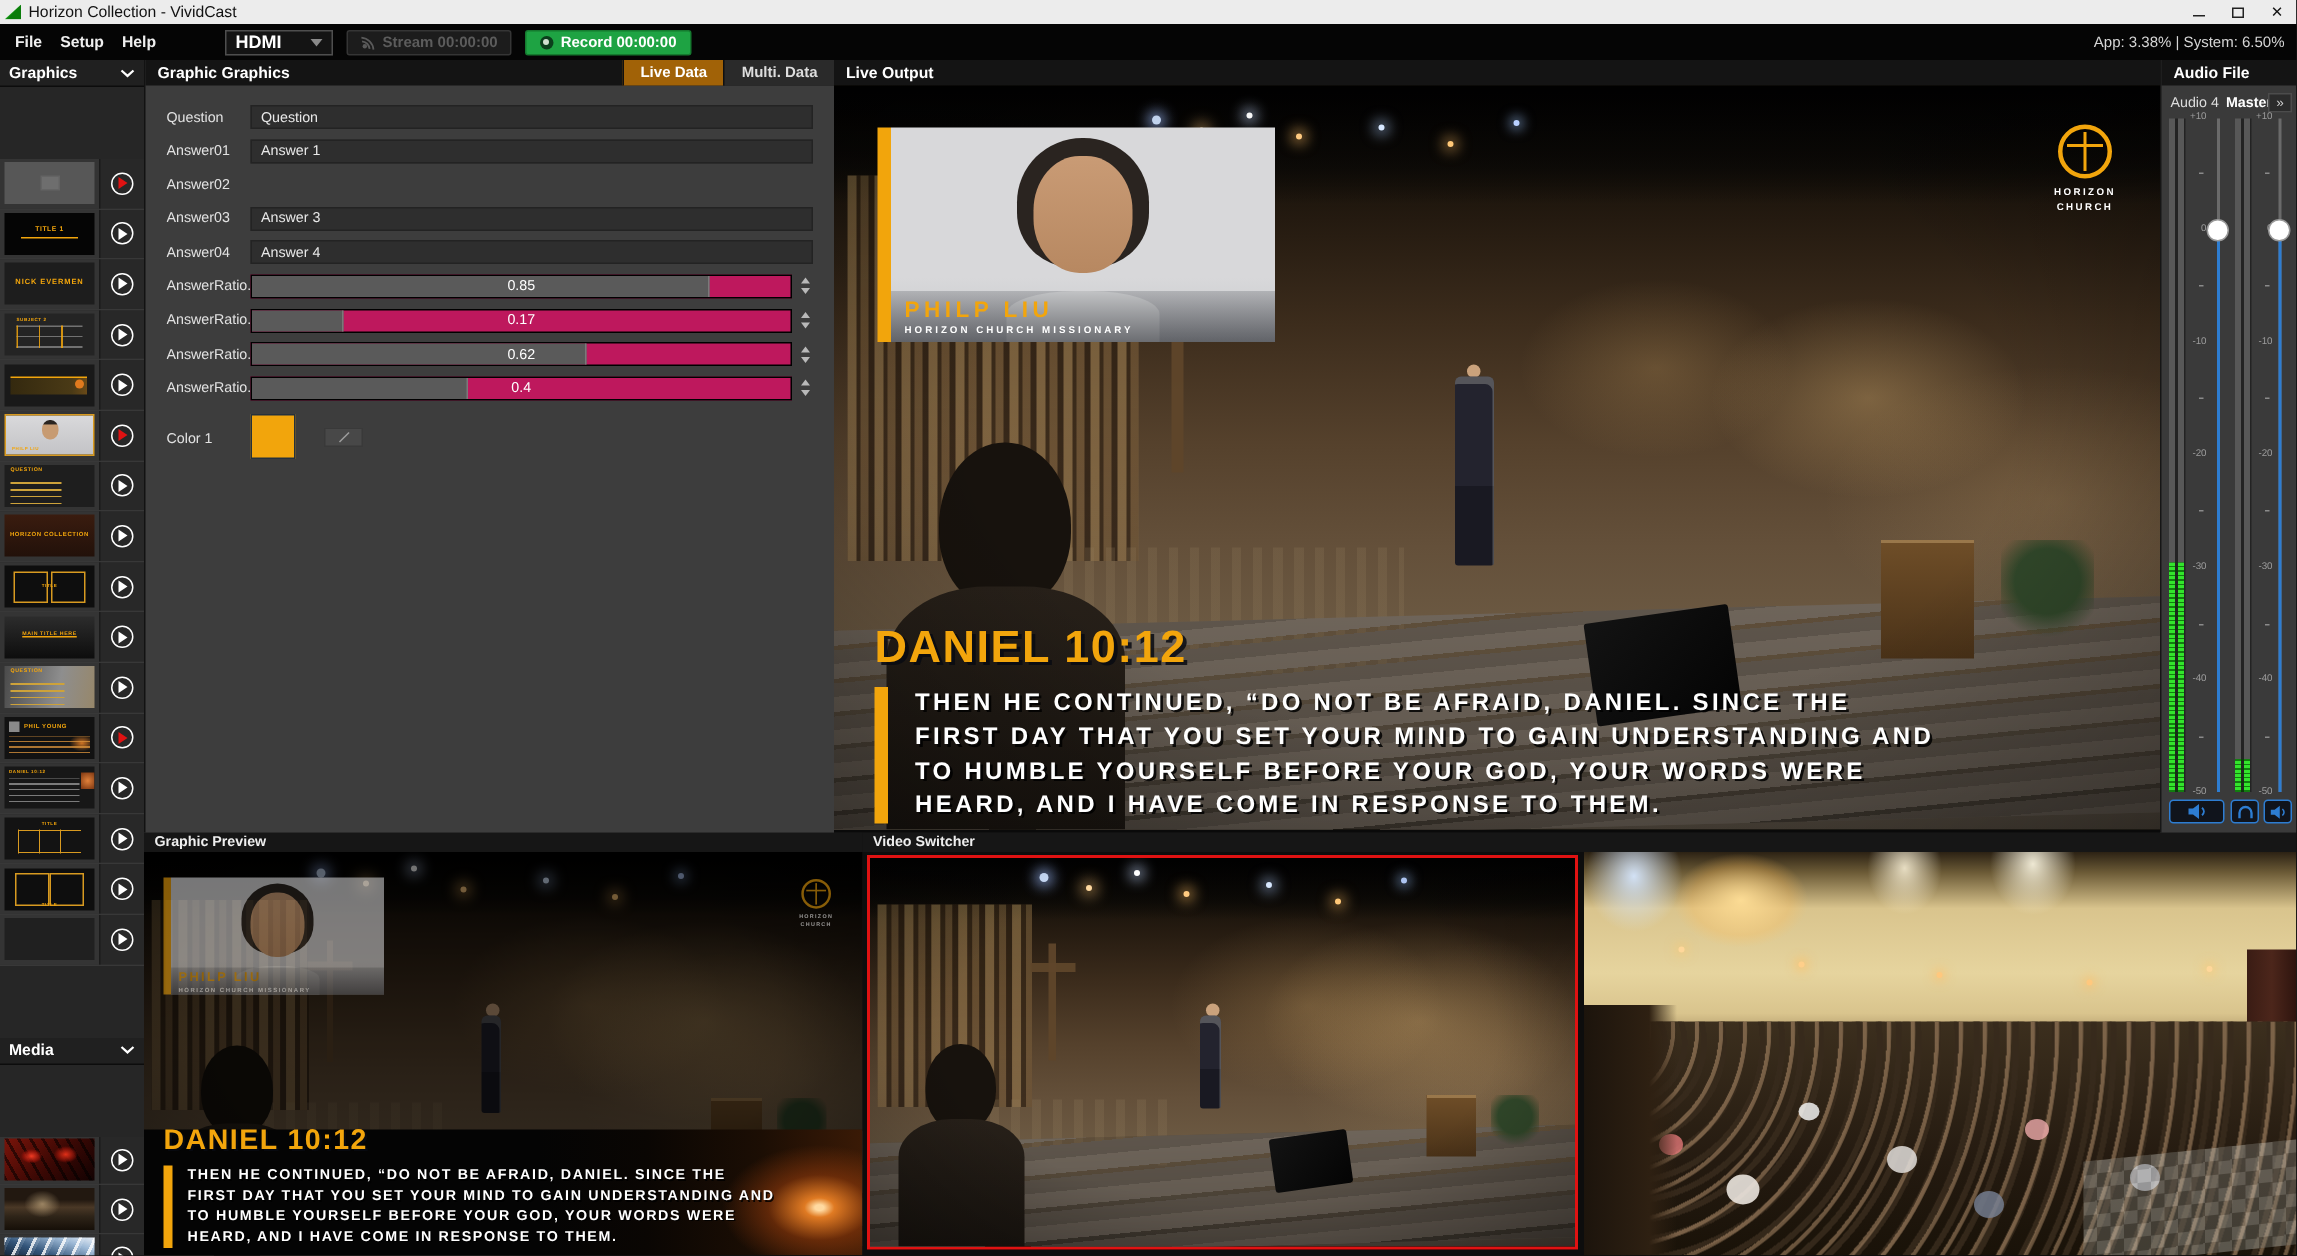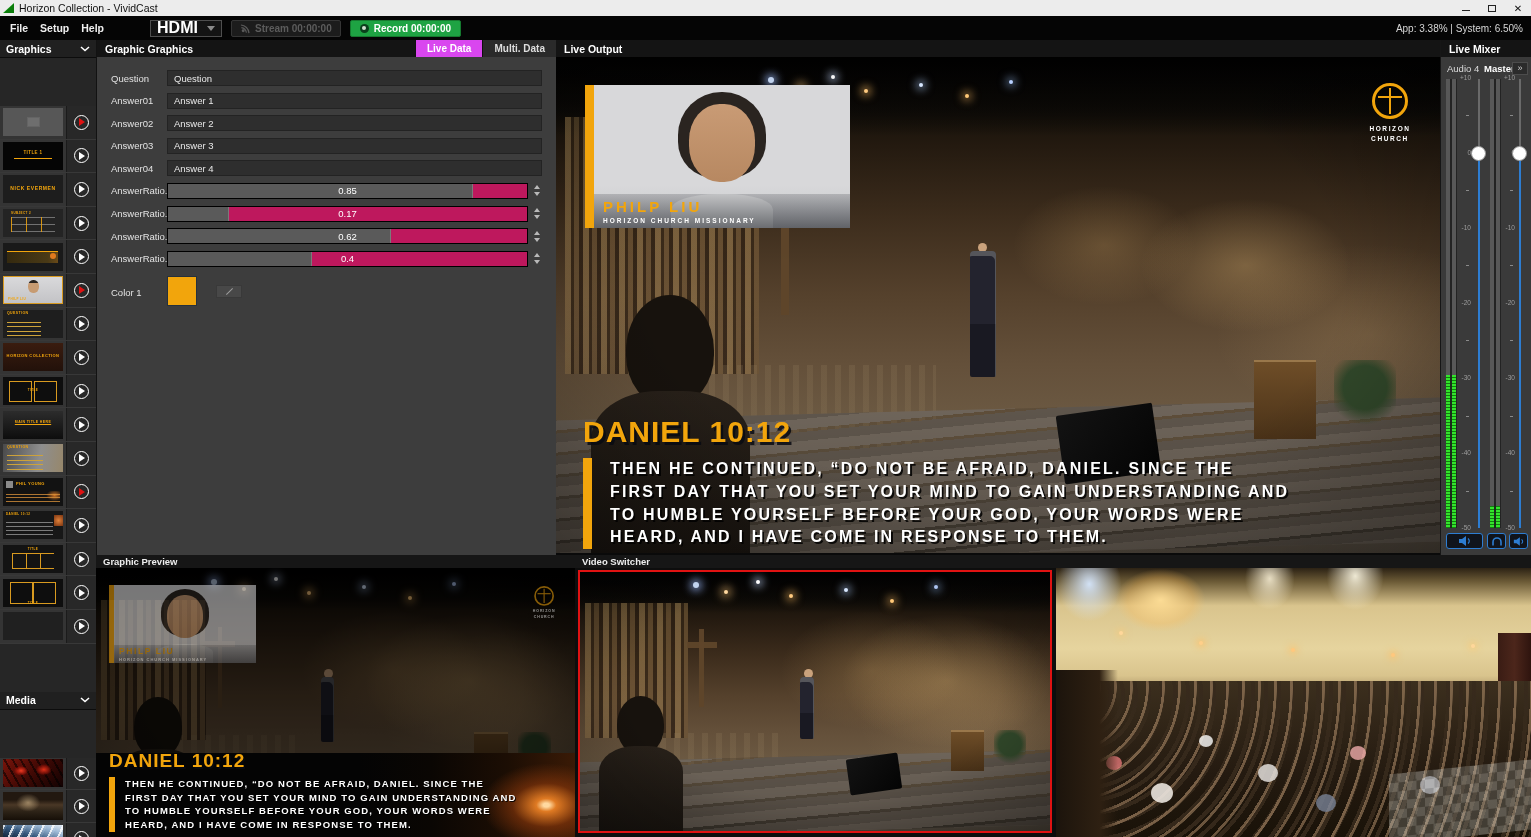--- a/index.html
+++ b/index.html
@@ -13,21 +13,21 @@
   .win-controls{margin-left:auto;display:flex;height:100%;}
   .win-btn{width:26px;height:100%;display:flex;align-items:center;justify-content:center;color:#222;font-size:10px;}
   .glyph-min{width:8px;height:1px;background:#222;margin-top:5px;}
   .glyph-max{width:8px;height:7px;border:1px solid #222;}
   .glyph-close{font-size:10px;color:#111;}
 
   
   .menubar{position:absolute;left:0;top:16px;right:0;height:24px;background:#050505;display:flex;align-items:center;z-index:29;}
   .menus{display:flex;padding-left:4px;}
   .menu-item{padding:0 6px;font-size:10.5px;font-weight:bold;color:#efefef;}
-  .hdmi-select{margin-left:40px;width:72px;height:17px;background:#141414;border:1px solid #4e4e4e;display:flex;align-items:center;padding:0 6px;font-size:16px;font-weight:bold;color:#fff;}
+  .hdmi-select{margin-left:40px;width:72px;height:17px;background:#141414;border:1px solid #4e4e4e;display:flex;align-items:center;padding:0 6px;font-size:12px;font-weight:bold;color:#fff;}
   .caret-down{margin-left:auto;width:0;height:0;border-left:4px solid transparent;border-right:4px solid transparent;border-top:5px solid #8a8a8a;}
   .stream-btn{margin-left:9px;height:17px;background:#1c1c1c;border:1px solid #353535;color:#5c5c5c;display:flex;align-items:center;gap:4px;padding:0 8px;font-size:10px;font-weight:bold;border-radius:2px;}
   .record-btn{margin-left:9px;height:17px;background:#1ea343;border:1px solid #157a2f;color:#fff;display:flex;align-items:center;gap:5px;padding:0 9px;font-size:10px;font-weight:bold;border-radius:2px;}
   .rec-dot{width:9px;height:9px;border-radius:50%;background:#0b3f1c;position:relative;}
   .rec-dot::after{content:"";position:absolute;left:2.5px;top:2.5px;width:4px;height:4px;border-radius:50%;background:#cfe0cf;}
   .stats{margin-left:auto;margin-right:8px;font-size:10px;color:#d6d6d6;}
 
   
   .sidebar{position:absolute;left:0;top:40px;width:96px;bottom:0;background:#262626;display:flex;flex-direction:column;z-index:5;gap:48px;}
   .side-header{height:18px;flex:none;background:#202020;border-bottom:1px solid #0c0c0c;display:flex;align-items:center;padding:0 6px;color:#fff;font-size:10.5px;font-weight:bold;}
@@ -113,21 +113,21 @@
   .t-transtext::after{content:"";position:absolute;left:2px;right:9px;top:11px;height:8px;background:linear-gradient(180deg,#cc7d18,#7e3e08);border:1px solid #e09a30;}
   .t-transtext .g-label{top:13.5px;font-size:3.5px;color:#2a1004;z-index:1;}
   .side-filler{flex:1;background:#262626;}
 
   
   .gc-panel{position:absolute;left:96px;top:40px;width:460px;height:515px;background:#3d3d3d;border-left:1px solid #121212;z-index:4;}
   .panel-header{height:17px;background:#141414;display:flex;align-items:center;color:#fff;font-size:10.5px;font-weight:bold;}
   .panel-header .ph-title{padding-left:8px;}
   .gc-tabs{margin-left:auto;display:flex;height:100%;}
   .gc-tab{display:flex;align-items:center;padding:0 11px;font-size:10px;font-weight:bold;color:#ddd;background:#2a2a2a;border-left:1px solid #101010;}
-  .gc-tab.active{background:#d946ef;color:#fff;}
+  .gc-tab.active{background:#a16207;color:#fff;}
   .gc-body{position:absolute;left:0;right:0;top:17px;bottom:0;padding:13px 14px 0 14px;}
   .f-row,.r-row{display:flex;align-items:center;height:16px;margin-bottom:6.6px;}
   .f-label{width:56px;flex:none;font-size:9.5px;color:#e2e2e2;white-space:nowrap;overflow:hidden;}
   .f-input{flex:1;height:16px;background:#2e2e2e;border:1px solid #232323;color:#e8e8e8;font-size:9.5px;padding:0 6px;font-family:inherit;outline:none;}
   .r-slider{flex:1;height:16px;background:#be185d;border:1px solid #000;position:relative;}
   .r-fill{position:absolute;left:0;top:0;bottom:0;background:#5a5a5a;border-right:1px solid #7a7a7a;}
   .r-value{position:absolute;inset:0;display:flex;align-items:center;justify-content:center;font-size:9.5px;color:#fff;}
   .r-spin{width:11px;flex:none;display:flex;flex-direction:column;align-items:center;gap:3px;margin-left:3px;}
   .sp-up{width:0;height:0;border-left:3.5px solid transparent;border-right:3.5px solid transparent;border-bottom:4px solid #b9b9b9;}
   .sp-dn{width:0;height:0;border-left:3.5px solid transparent;border-right:3.5px solid transparent;border-top:4px solid #b9b9b9;}
@@ -602,21 +602,20 @@
       <div class="f-row">
             <span class="f-label">Question</span>
             <input class="f-input" type="text" value="Question" style="">
           </div>
           <div class="f-row">
             <span class="f-label">Answer01</span>
             <input class="f-input" type="text" value="Answer 1" style="">
           </div>
           <div class="f-row">
             <span class="f-label">Answer02</span>
-            <input class="f-input" type="text" value="Answer 2" style="">
           </div>
           <div class="f-row">
             <span class="f-label">Answer03</span>
             <input class="f-input" type="text" value="Answer 3" style="">
           </div>
           <div class="f-row">
             <span class="f-label">Answer04</span>
             <input class="f-input" type="text" value="Answer 4" style="">
           </div>
         </div>
@@ -716,21 +715,21 @@
         <div class="lt-body">
           <div class="lt-vbar"></div>
           <div class="lt-text">THEN HE CONTINUED, “DO NOT BE AFRAID, DANIEL. SINCE THE FIRST DAY THAT YOU SET YOUR MIND TO GAIN UNDERSTANDING AND TO HUMBLE YOURSELF BEFORE YOUR GOD, YOUR WORDS WERE HEARD, AND I HAVE COME IN RESPONSE TO THEM.</div>
         </div>
       </div>
     </div>
   </div>
 
   <div class="am-panel">
     <div class="panel-header">
-        <span class="ph-title">Live Mixer</span>
+        <span class="ph-title">Audio File</span>
       </div>
     <div class="am-chrow">
       <span class="am-ch1">Audio 4</span>
       <span class="am-chm">Master</span>
       <span class="am-expand">»</span>
     </div>
     <div class="am-strips">
       <div class="meter meter-1">
           <div class="m-fill" style="height: 34%;"></div>
         </div>

